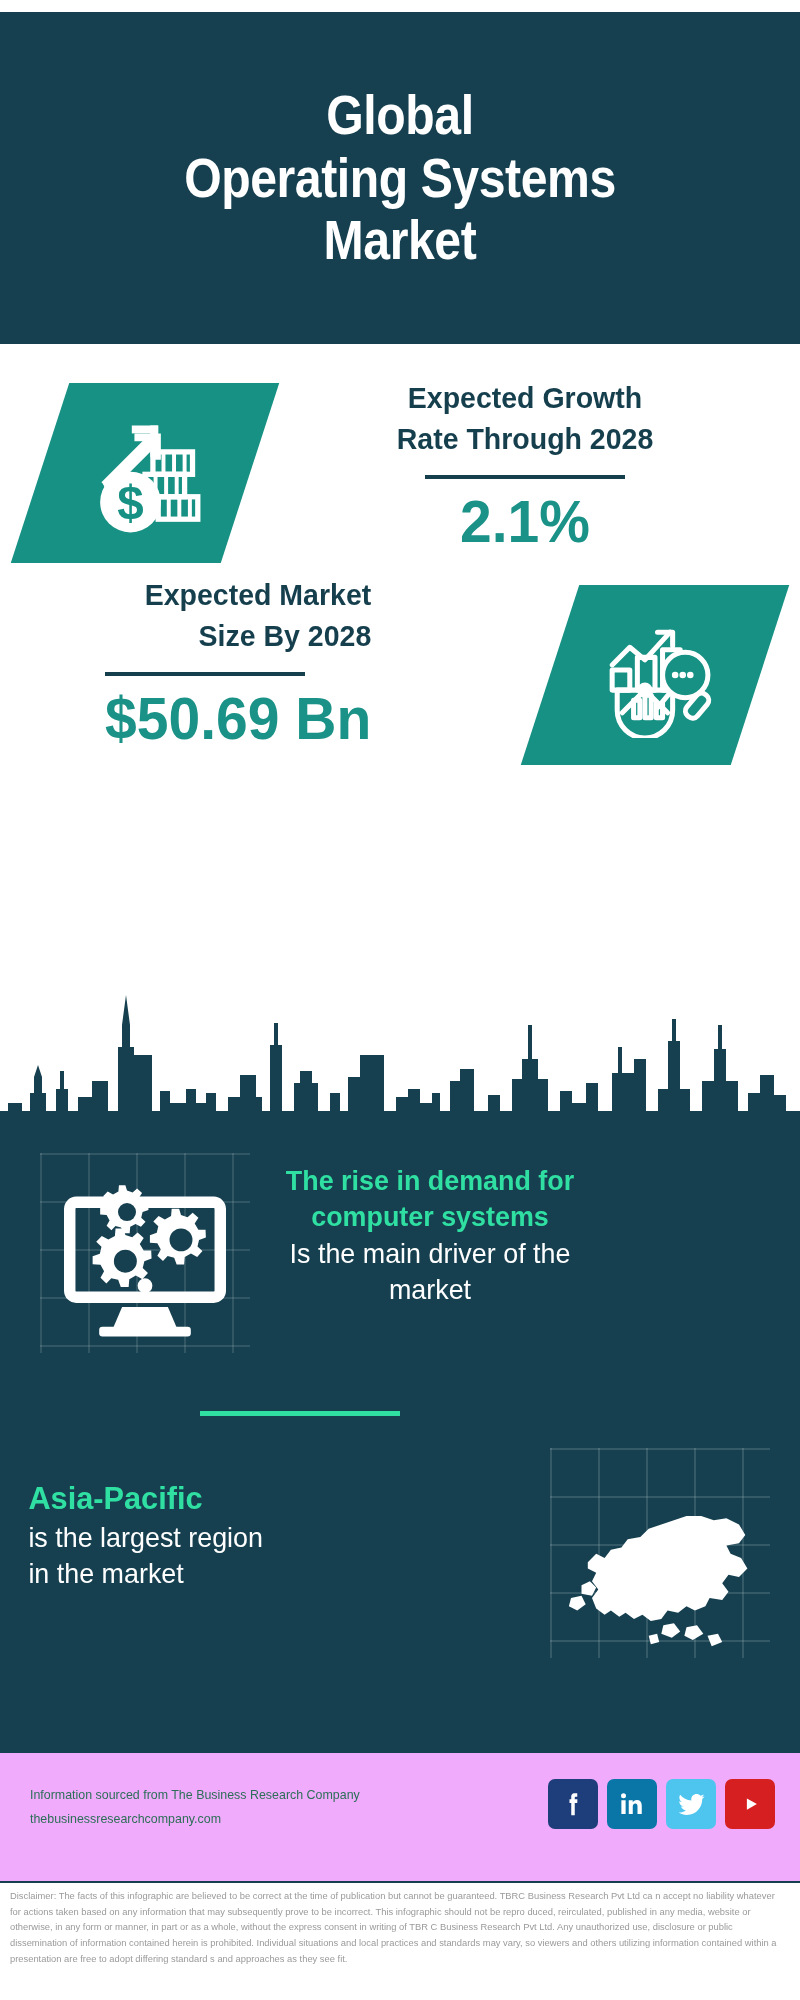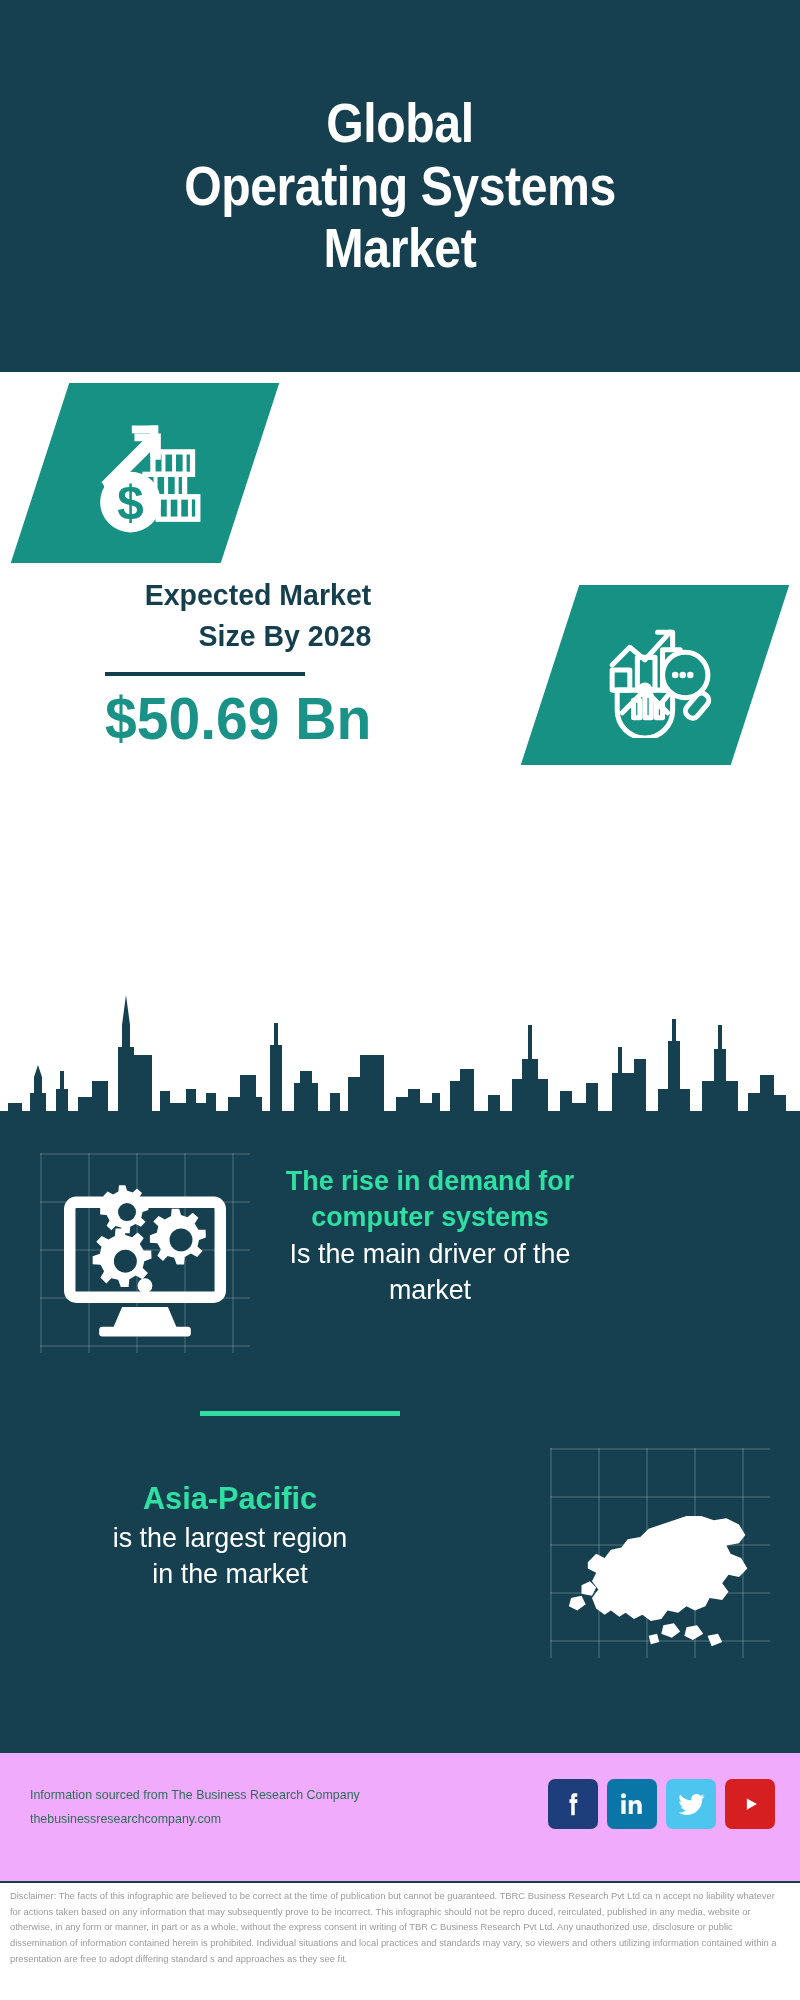--- a/index.html
+++ b/index.html
@@ -7,21 +7,21 @@
     width:800px;height:2000px;
     background:#ffffff;
     font-family:"Liberation Sans", sans-serif;
     overflow:hidden;
     position:relative;
   }
   .page{width:800px;height:2000px;position:relative;overflow:hidden;background:#fff;}
 
   
   .header{
-    position:absolute;left:0;top:0;width:800px;height:372px;
+    position:absolute;left:0;top:12px;width:800px;height:332px;
     background:#164050;
     display:flex;align-items:center;justify-content:center;
     text-align:center;
   }
   .header-title{
     color:#ffffff;
     font-size:56px;
     font-weight:bold;
     line-height:1.12;
     letter-spacing:-0.5px;
@@ -100,21 +100,21 @@
     transform:scaleX(0.96);
   }
   .dark-sub{
     color:#ffffff;font-size:28px;font-weight:normal;line-height:1.3;
     transform:scaleX(0.96);
   }
   .mid-divider{
     position:absolute;left:200px;top:283px;width:200px;height:5px;background:#2fe0a2;
   }
   .region-row{position:absolute;left:0;top:340px;width:800px;height:220px;}
-  .region-text{position:absolute;left:20px;top:10px;width:420px;text-align:center;}
+  .region-text{position:absolute;left:20px;top:10px;width:420px;}
   .region-map{position:absolute;right:40px;top:20px;width:210px;height:180px;}
 
   
   .footer{
     position:absolute;left:0;top:1753px;width:800px;height:128px;background:#f0abfc;
   }
   .footer-text{
     position:absolute;left:30px;top:30px;width:400px;
     color:#2c6e57;font-size:13.5px;line-height:1.75;
     transform:scaleX(0.92);transform-origin:left center;
@@ -174,20 +174,26 @@
               <line x1="68" y1="68" x2="68" y2="85" stroke="#ffffff" stroke-width="3"></line>
               <line x1="76" y1="68" x2="76" y2="85" stroke="#ffffff" stroke-width="3"></line>
               <line x1="84" y1="68" x2="84" y2="85" stroke="#ffffff" stroke-width="3"></line>
             </g>
 
             <circle cx="39" cy="72" r="23" fill="#ffffff"></circle>
             <text x="39" y="85" font-size="36" font-weight="bold" fill="#169184" text-anchor="middle" font-family="Liberation Sans, sans-serif">$</text>
           </g>
         </svg>
       </div>
+    </div>
+    <div class="stat1-text">
+      <div class="stat-label">Expected Growth</div>
+      <div class="stat-label">Rate Through 2028</div>
+      <div class="rule"></div>
+      <div class="stat-value">2.1%</div>
     </div>
   </div>
 
   <div class="stat2">
     <div class="stat2-text">
       <div class="stat-label">Expected Market</div>
       <div class="stat-label">Size By 2028</div>
       <div class="rule"></div>
       <div class="stat-value">$50.69 Bn</div>
     </div>

